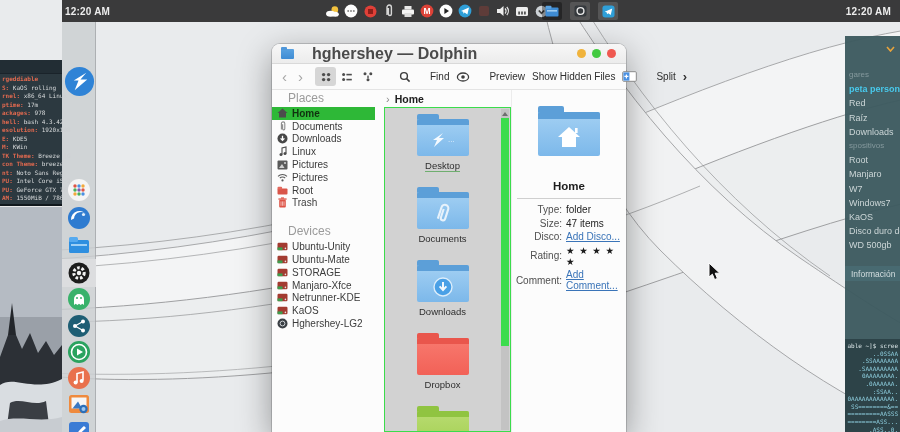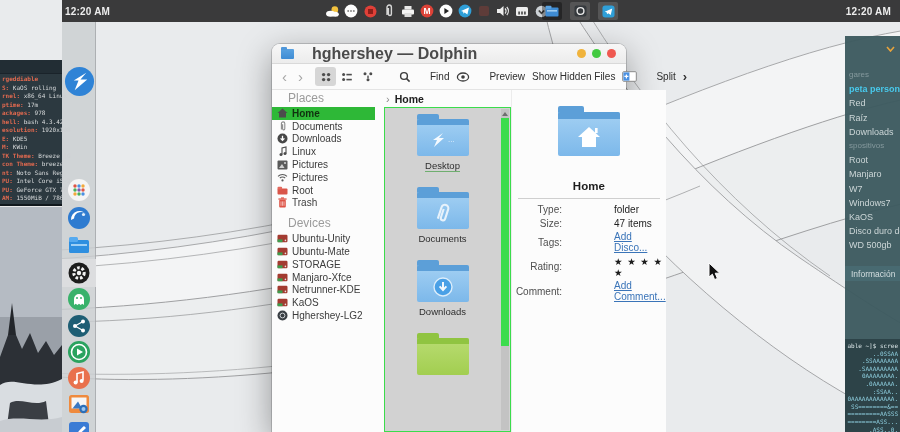--- a/index.html
+++ b/index.html
@@ -56,21 +56,21 @@
   .tool { display:flex; align-items:center; gap:19px; white-space:nowrap; }
   #overflow { margin-left:auto; color:#333; font-size:13px; font-weight:700; }
 
   #content { flex:1; display:flex; min-height:0; }
   .col-header { height:17px; line-height:17px; font-size:12px; color:#9b9b9b; padding-left:16px; }
 
   #places-col { width:112px; flex:0 0 112px; display:flex; flex-direction:column; background:#fcfcfc; }
   .prow { height:12.8px; display:flex; align-items:center; gap:4px; padding-left:5px; margin-right:9px; font-size:10px; color:#3c3c3c; white-space:nowrap; }
   .prow.sel { background:var(--selection); color:#10310f; font-weight:700; }
   .picon { width:11px; height:11px; display:flex; align-items:center; justify-content:center; flex:0 0 11px; }
-  #devices-header { margin-top:6px; }
+  #devices-header { margin-top:14px; }
 
   #view-col { width:127px; flex:0 0 127px; display:flex; flex-direction:column; }
   #crumb { height:17px; display:flex; align-items:center; gap:5px; padding-left:2px; font-size:10.5px; }
   #crumb .caret { color:#8a8a8a; font-size:11px; }
   #crumb-label { font-weight:700; color:#1d1d1d; }
   #view { flex:1; position:relative; border:1px solid var(--accent); background:#d2d2d2; overflow:hidden; }
   #file-list { position:absolute; left:0; top:6px; right:10px; display:flex; flex-direction:column; align-items:center; }
   .file-item { height:60px; margin-bottom:13px; display:flex; flex-direction:column; align-items:center; }
   .flabel { margin-top:4px; font-size:9.5px; color:#2e2e2e; }
   .flabel.cur { border-bottom:1px solid #6fae6f; }
@@ -93,21 +93,21 @@
 
   #info-col { flex:1; background:#fcfcfc; border-left:1px solid #ececec; display:flex; flex-direction:column; align-items:center; }
   #info-folder { position:relative; width:62px; height:50px; margin-top:16px; }
   #info-folder .tab { width:26px; height:8px; }
   #info-folder .body { top:6px; }
   #info-folder .band { top:6px; height:7px; }
   #info-title { margin-top:24px; font-size:11.5px; font-weight:700; color:#1d1d1d; }
   #info-divider { width:92%; border:none; border-top:1px solid #cfcfcf; margin:6px 0 5px; }
   #info-table { display:grid; grid-template-columns:50px auto; column-gap:4px; row-gap:2.5px; font-size:10px; align-items:center; }
   .ilabel { text-align:right; color:#4f4f4f; }
-  .ivalue { color:#1e1e1e;margin-left:48px; }
+  .ivalue { color:#1e1e1e; }
   .ilink { color:var(--link); text-decoration:underline; }
   #rating-stars { font-size:9.5px; letter-spacing:1px; color:#1c1c1c; }
 
   
   #rwin { position:absolute; left:845px; right:0; top:36px; bottom:0; background:rgba(60,89,95,.96); z-index:6; color:#ccd6d7; }
   #rwin-chevron { position:absolute; top:10px; right:5px; }
   #rwin-list { position:absolute; top:32px; left:4px; right:16px; font-size:9px; line-height:14.2px; white-space:nowrap; }
   .rrow.hdr { color:#85999d; font-size:8px; }
   .rrow.sel { color:#48c9ec; font-weight:700; }
   #rwin-tab { position:absolute; top:230px; left:0; right:0; height:15px; background:#486a71; display:flex; align-items:center; padding-left:6px; font-size:8.5px; color:#d4dee0; }
@@ -625,20 +625,29 @@
                   <div class="emblem">
                     <svg width="20" height="20" viewBox="0 0 20 20">
                       <circle cx="10" cy="10" r="9" fill="#4aa0e6" stroke="#dcedfa" stroke-width="1.4"></circle>
                       <path d="M10 5 v6.5 M6.6 9.4 l3.4 3.6 3.4 -3.6" fill="none" stroke="#f2f8fd" stroke-width="2"></path>
                     </svg>
                   </div>
                 </div>
                 <div class="flabel">Downloads</div>
               </div>
               <div class="file-item">
+                <div class="bigfolder f-red">
+                  <div class="tab"></div>
+                  <div class="body"></div>
+                  <div class="band"></div>
+                  <div class="emblem"></div>
+                </div>
+                <div class="flabel">Dropbox</div>
+              </div>
+              <div class="file-item">
                 <div class="bigfolder f-green">
                   <div class="tab"></div>
                   <div class="body"></div>
                   <div class="band"></div>
                   <div class="emblem"></div>
                 </div>
                 <div class="flabel"></div>
               </div>
             </div>
           <div id="scrollbar">
@@ -665,21 +674,21 @@
               </svg>
           </div>
         </div>
         <div id="info-title">Home</div>
         <hr id="info-divider">
         <div id="info-table">
           <span class="ilabel">Type:</span>
           <span class="ivalue">folder</span>
           <span class="ilabel">Size:</span>
           <span class="ivalue">47 items</span>
-          <span class="ilabel">Tags:</span>
+          <span class="ilabel">Disco:</span>
           <span class="ivalue ilink">Add Disco...</span>
           <span class="ilabel">Rating:</span>
           <span class="ivalue" id="rating-stars">★ ★ ★ ★ ★</span>
           <span class="ilabel">Comment:</span>
           <span class="ivalue ilink">Add Comment...</span>
         </div>
       </div>
     </div>
   </div>
 

